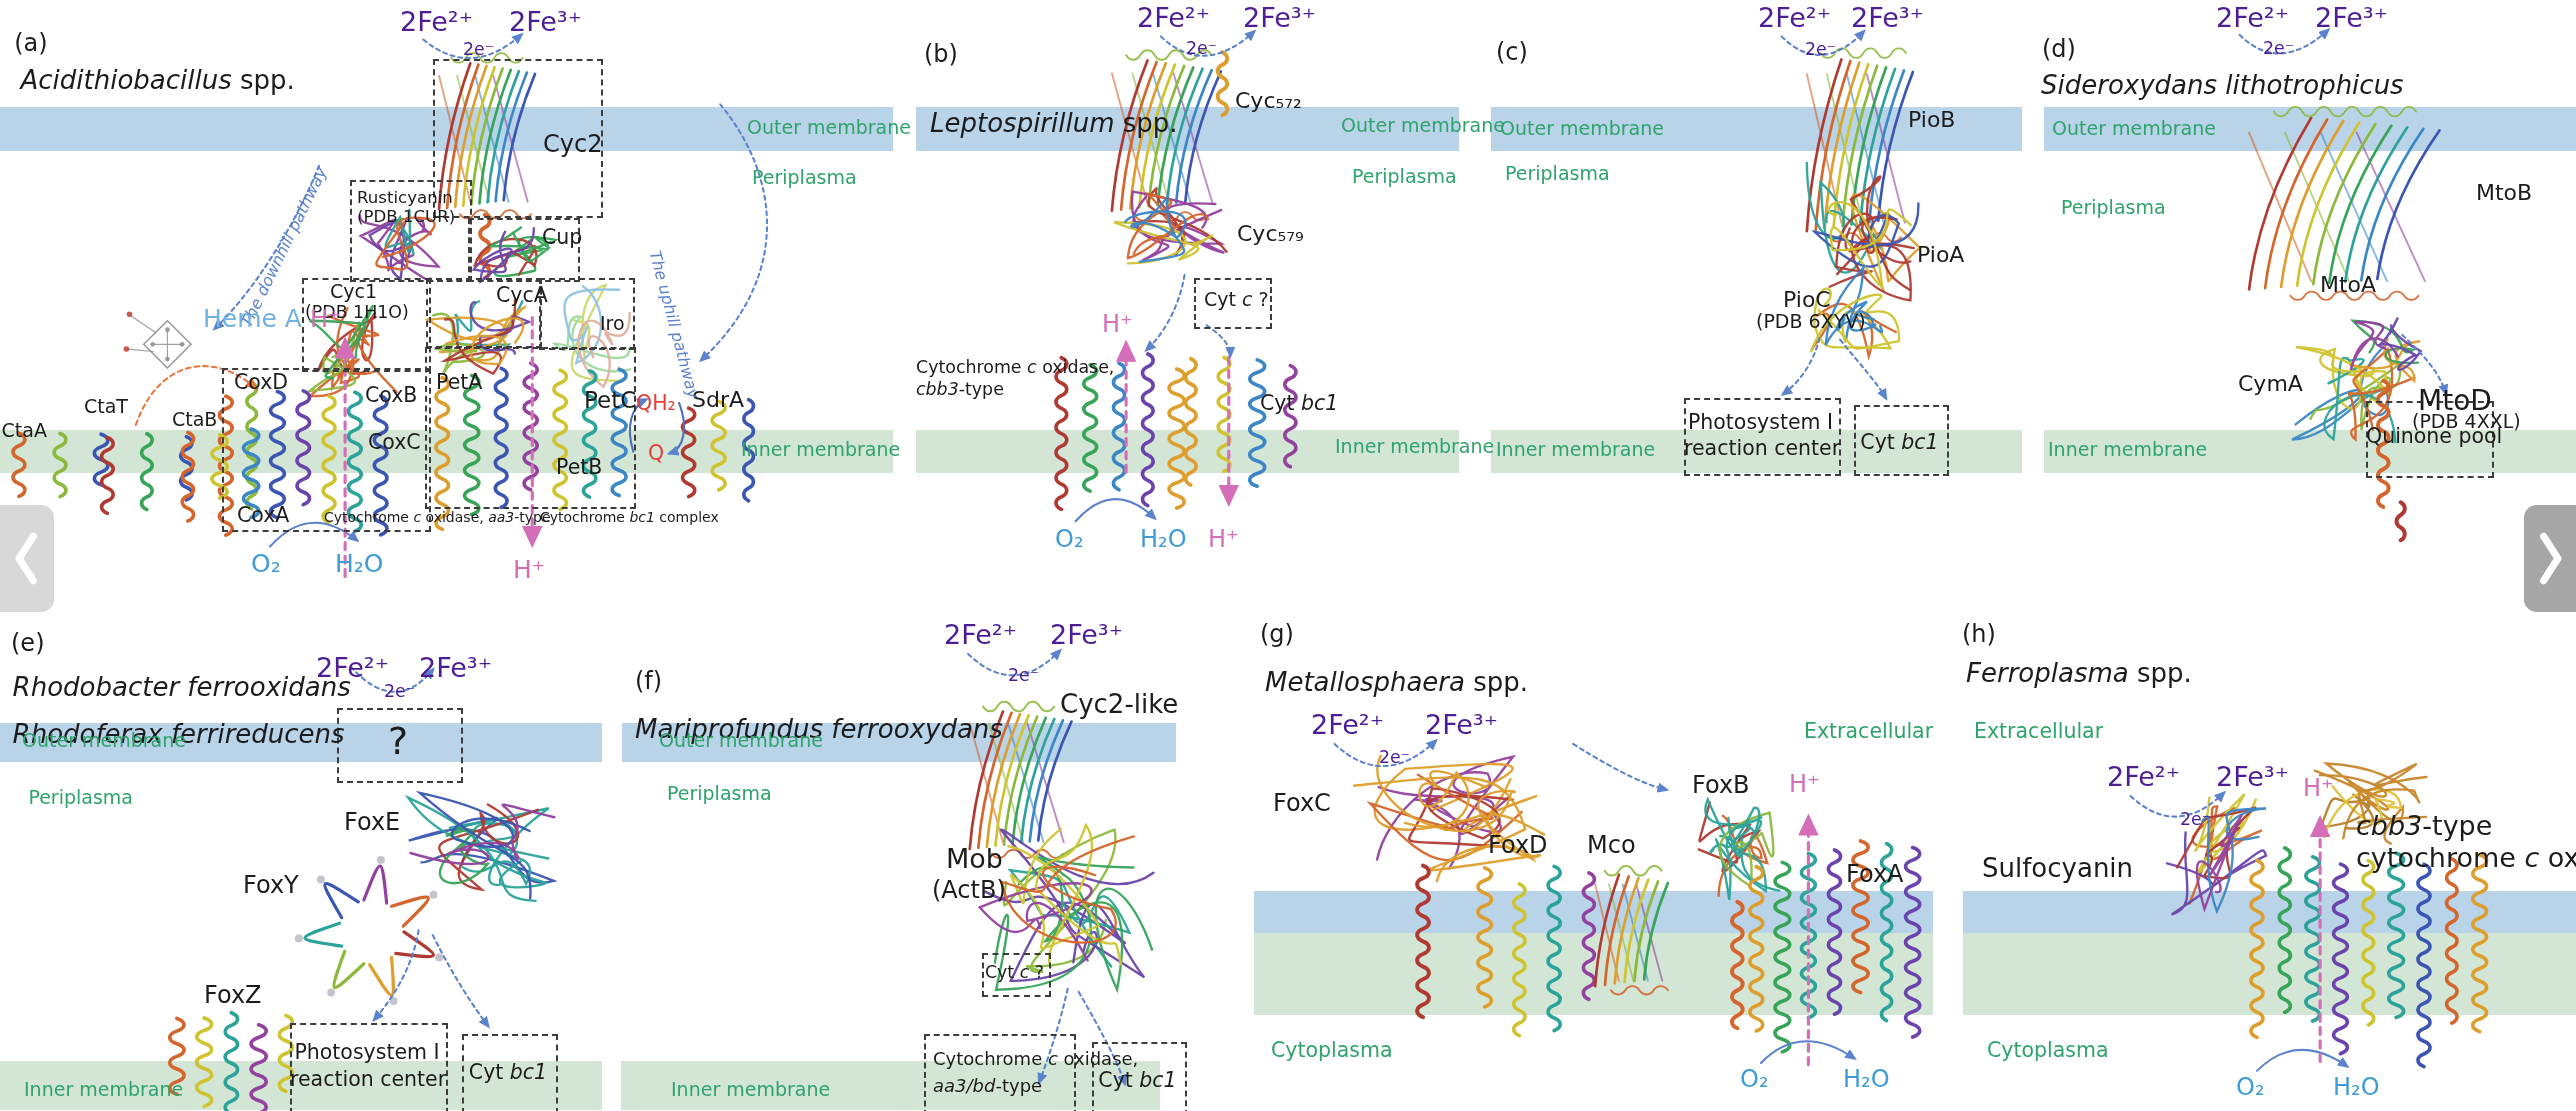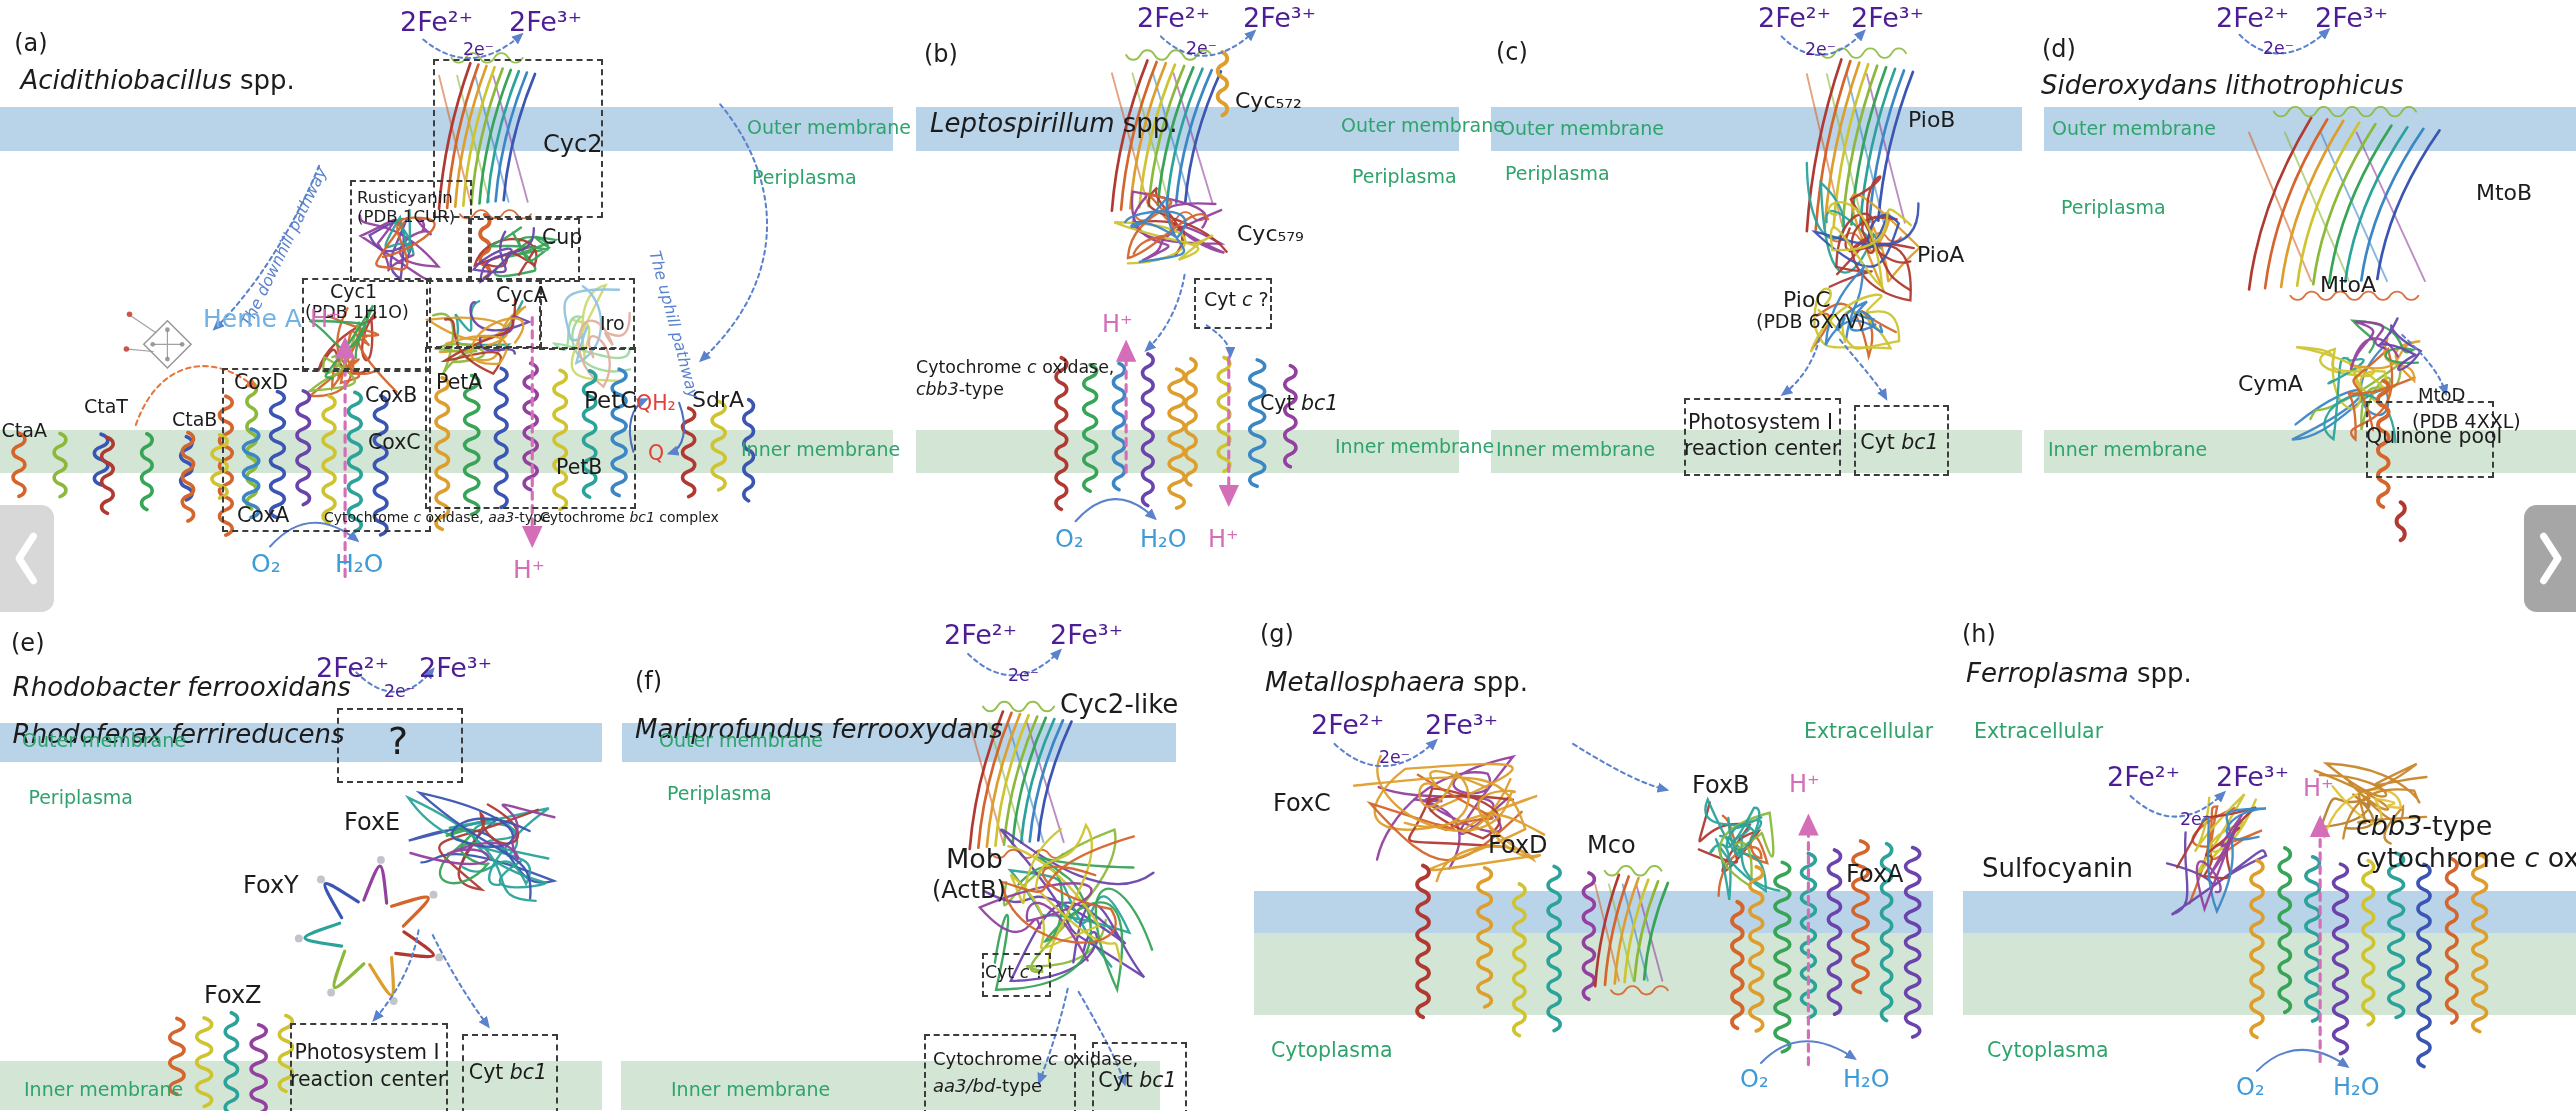--- a/index.html
+++ b/index.html
@@ -608,21 +608,21 @@
     <div class="lbl c-k" style="left: 2042px; top: 36px; font-size: 24px;"><span>(d)</span></div>
     <div class="lbl c-k" style="left: 2041px; top: 71px; font-size: 26px;"><span class="it">Sideroxydans lithotrophicus</span></div>
     <div class="lbl c-c" style="left: 2216px; top: 1.6px; font-size: 27px;"><span>2Fe²⁺</span></div>
     <div class="lbl c-c" style="left: 2315px; top: 1.6px; font-size: 27px;"><span>2Fe³⁺</span></div>
     <div class="lbl c-c" style="left: 2263px; top: 38px; font-size: 17.4px;"><span>2e⁻</span></div>
     <div class="lbl c-g" style="left: 2052px; top: 118px; font-size: 19px;"><span>Outer membrane</span></div>
     <div class="lbl c-g" style="left: 2061px; top: 197px; font-size: 19px;"><span>Periplasma</span></div>
     <div class="lbl c-g" style="left: 2048px; top: 439px; font-size: 19px;"><span>Inner membrane</span></div>
     <div class="lbl c-k" style="left: 2476px; top: 180px; font-size: 22px;"><span>MtoB</span></div>
     <div class="lbl c-k" style="left: 2320px; top: 272px; font-size: 22px;"><span>MtoA</span></div>
-    <div class="lbl c-k" style="left: 2418px; top: 385px; font-size: 18px;"><span>MtoD</span></div>
+    <div class="lbl c-k" style="left: 2418px; top: 385px; font-size: 28px;"><span>MtoD</span></div>
     <div class="lbl c-k" style="left: 2412px; top: 411px; font-size: 19px;"><span>(PDB 4XXL)</span></div>
     <div class="lbl c-k" style="left: 2238px; top: 371px; font-size: 22px;"><span>CymA</span></div>
     <div class="lbl c-k" style="left: 2366px; top: 425px; font-size: 20.5px; width: 124px; text-align: center;"><span>Quinone pool</span></div>
     <div class="lbl c-k" style="left: 11px; top: 630px; font-size: 24px;"><span>(e)</span></div>
     <div class="lbl c-k" style="left: 12.6px; top: 673px; font-size: 26px;"><span class="it">Rhodobacter ferrooxidans</span></div>
     <div class="lbl c-k" style="left: 12.6px; top: 720px; font-size: 26px;"><span class="it">Rhodoferax ferrireducens</span></div>
     <div class="lbl c-c" style="left: 316px; top: 652px; font-size: 27px;"><span>2Fe²⁺</span></div>
     <div class="lbl c-c" style="left: 419px; top: 652px; font-size: 27px;"><span>2Fe³⁺</span></div>
     <div class="lbl c-c" style="left: 384px; top: 681px; font-size: 17.4px;"><span>2e⁻</span></div>
     <div class="lbl c-k" style="left: 337px; top: 720px; font-size: 38px; width: 122px; text-align: center;"><span>?</span></div>

